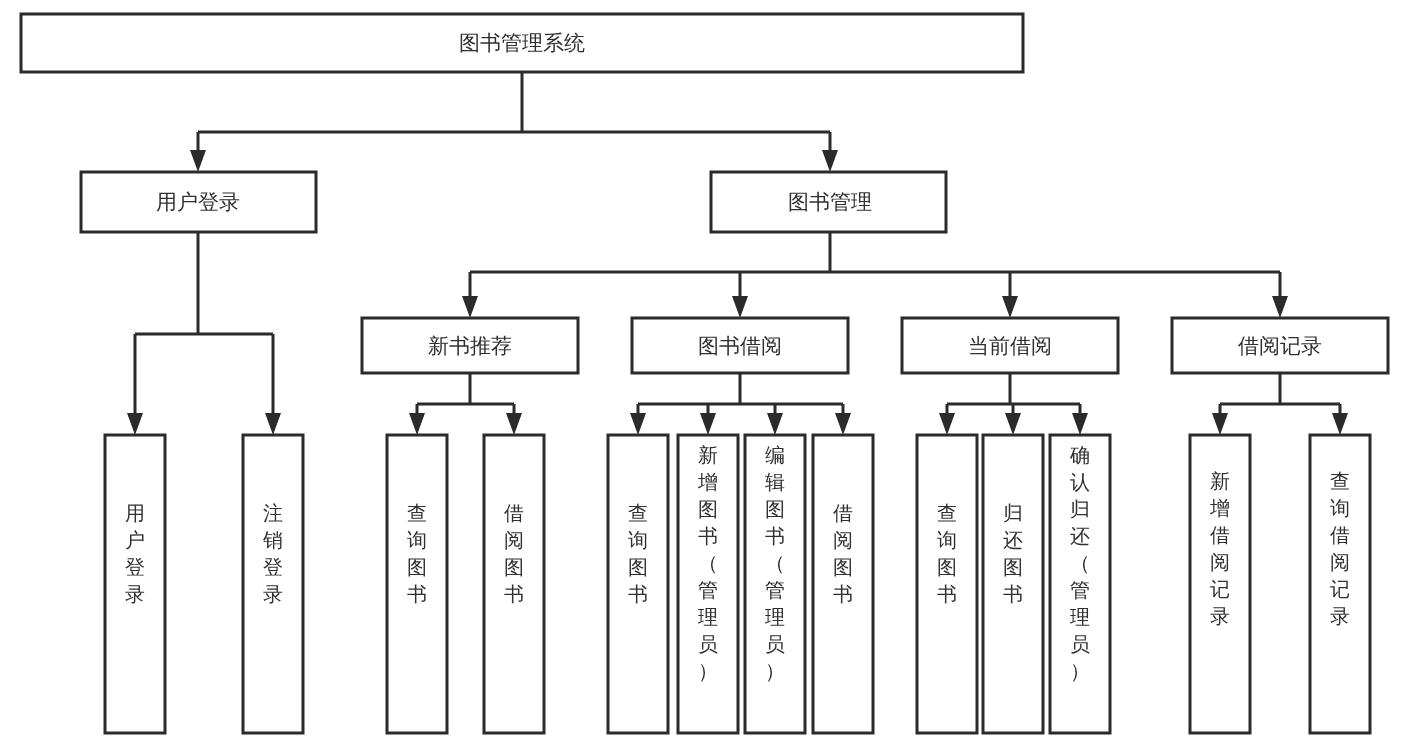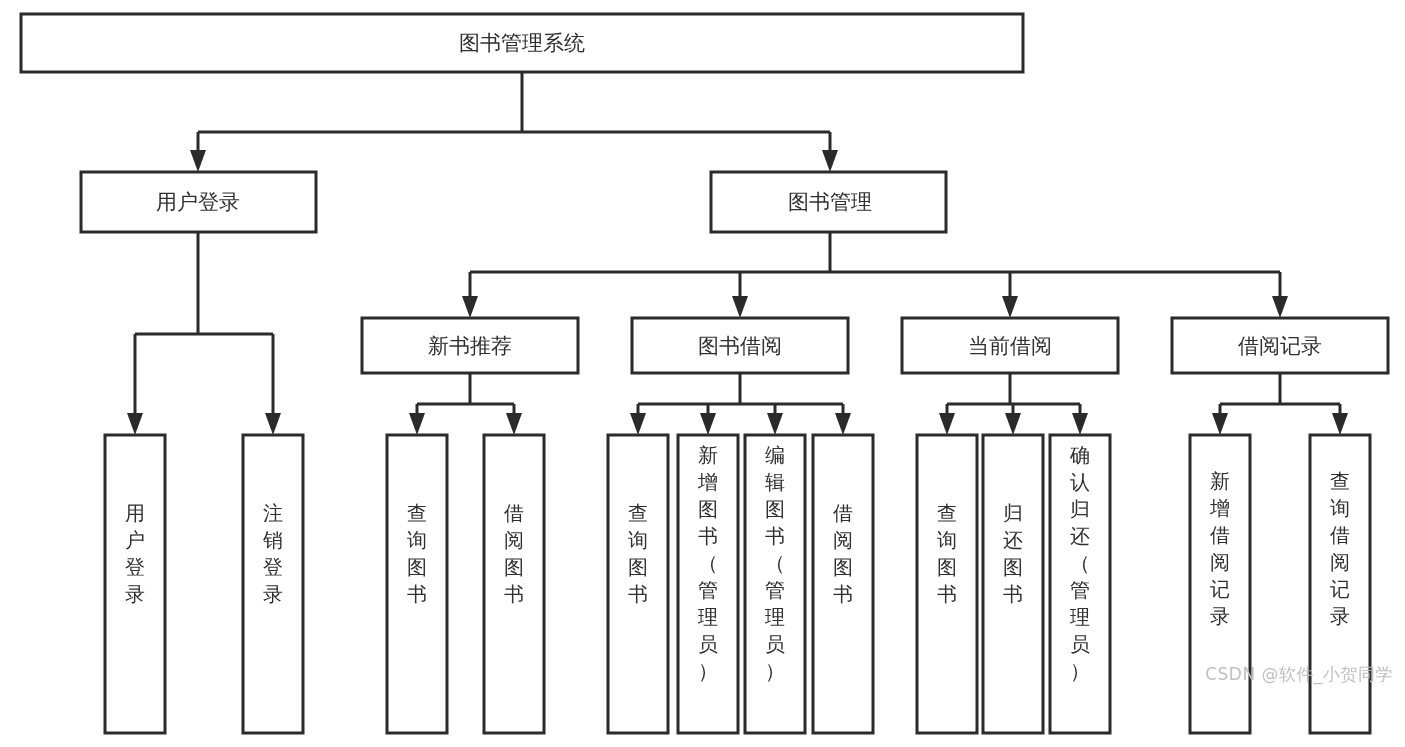--- a/index.html
+++ b/index.html
@@ -216,14 +216,13 @@
       <rect class="node-box" x="1190" y="435" width="60" height="298"></rect>
       <text class="node-label-v" x="1220" y="488"><tspan x="1220" y="488">新</tspan><tspan x="1220" y="515">增</tspan><tspan x="1220" y="542">借</tspan><tspan x="1220" y="569">阅</tspan><tspan x="1220" y="596">记</tspan><tspan x="1220" y="623">录</tspan></text>
     </g>
     <g>
       <rect class="node-box" x="1310" y="435" width="60" height="298"></rect>
       <text class="node-label-v" x="1340" y="488"><tspan x="1340" y="488">查</tspan><tspan x="1340" y="515">询</tspan><tspan x="1340" y="542">借</tspan><tspan x="1340" y="569">阅</tspan><tspan x="1340" y="596">记</tspan><tspan x="1340" y="623">录</tspan></text>
     </g>
 
   </svg>
 
-  <div class="watermark">CSDN @软件_小贺同学</div>
 </div>
 
 </body></html>

